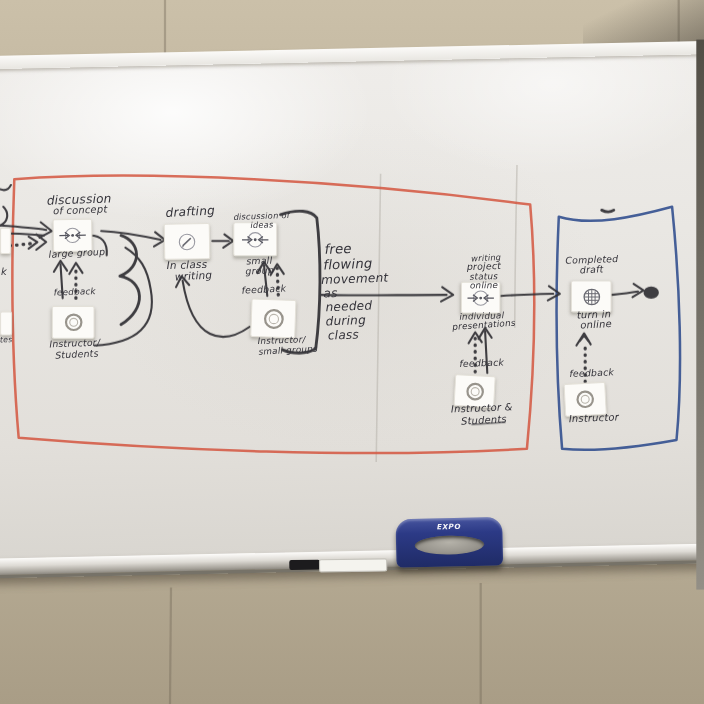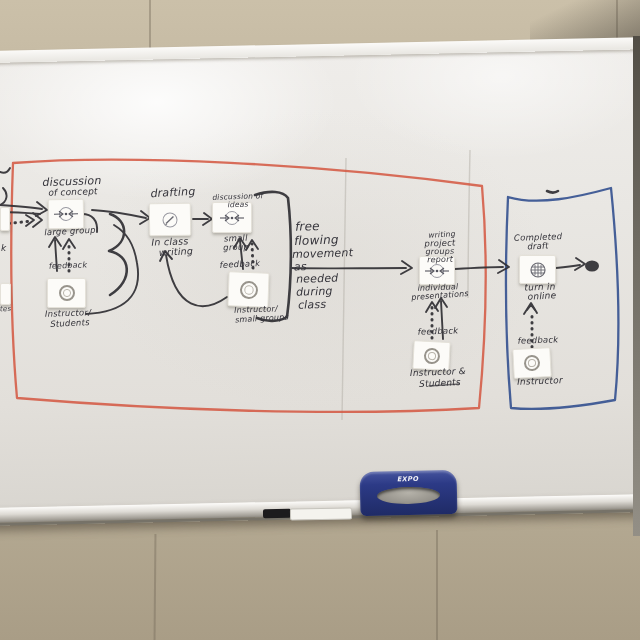--- a/index.html
+++ b/index.html
@@ -242,21 +242,21 @@
   <div class="hw left" style="left:295px;top:220px;width:44px;font-size:12px;transform:rotate(-2deg);">free</div>
   <div class="hw left" style="left:294px;top:234px;width:54px;font-size:12px;transform:rotate(-2deg);">flowing</div>
   <div class="hw left" style="left:292px;top:248px;width:64px;font-size:11px;transform:rotate(-2deg);">movement</div>
   <div class="hw left" style="left:294px;top:261px;width:26px;font-size:11px;transform:rotate(-2deg);">as</div>
   <div class="hw left" style="left:296px;top:273px;width:50px;font-size:11px;transform:rotate(-2deg);">needed</div>
   <div class="hw left" style="left:296px;top:286px;width:46px;font-size:11px;transform:rotate(-2deg);">during</div>
   <div class="hw left" style="left:298px;top:299px;width:42px;font-size:11px;transform:rotate(-2deg);">class</div>
 
   <div class="hw" style="left:424px;top:231px;width:36px;font-size:7.5px;transform:rotate(-3deg);">writing</div>
   <div class="hw" style="left:420px;top:239px;width:40px;font-size:8.5px;transform:rotate(-2deg);">project</div>
-  <div class="hw" style="left:416px;top:248px;width:48px;font-size:8px;transform:rotate(-1deg);">groups report</div>
+  <div class="hw" style="left:416px;top:248px;width:48px;font-size:8px;transform:rotate(-1deg);">status online</div>
   <div class="hw" style="left:412px;top:284px;width:52px;font-size:8px;transform:rotate(-2deg);">individual</div>
   <div class="hw" style="left:408px;top:292px;width:64px;font-size:8px;transform:rotate(-4deg);">presentations</div>
   <div class="hw" style="left:416px;top:327px;width:44px;font-size:8.5px;transform:rotate(-2deg);">feedback</div>
   <div class="hw" style="left:408px;top:368px;width:60px;font-size:9px;transform:rotate(-2deg);">Instructor &amp;</div>
   <div class="hw" style="left:414px;top:379px;width:52px;font-size:9px;transform:rotate(-3deg);">Students</div>
 
   <div class="hw" style="left:514px;top:233px;width:48px;font-size:8.5px;transform:rotate(-2deg);">Completed</div>
   <div class="hw" style="left:522px;top:242px;width:32px;font-size:8.5px;transform:rotate(-3deg);">draft</div>
   <div class="hw" style="left:520px;top:283px;width:40px;font-size:9px;transform:rotate(-2deg);">turn in</div>
   <div class="hw" style="left:524px;top:292px;width:36px;font-size:9px;transform:rotate(-3deg);">online</div>

